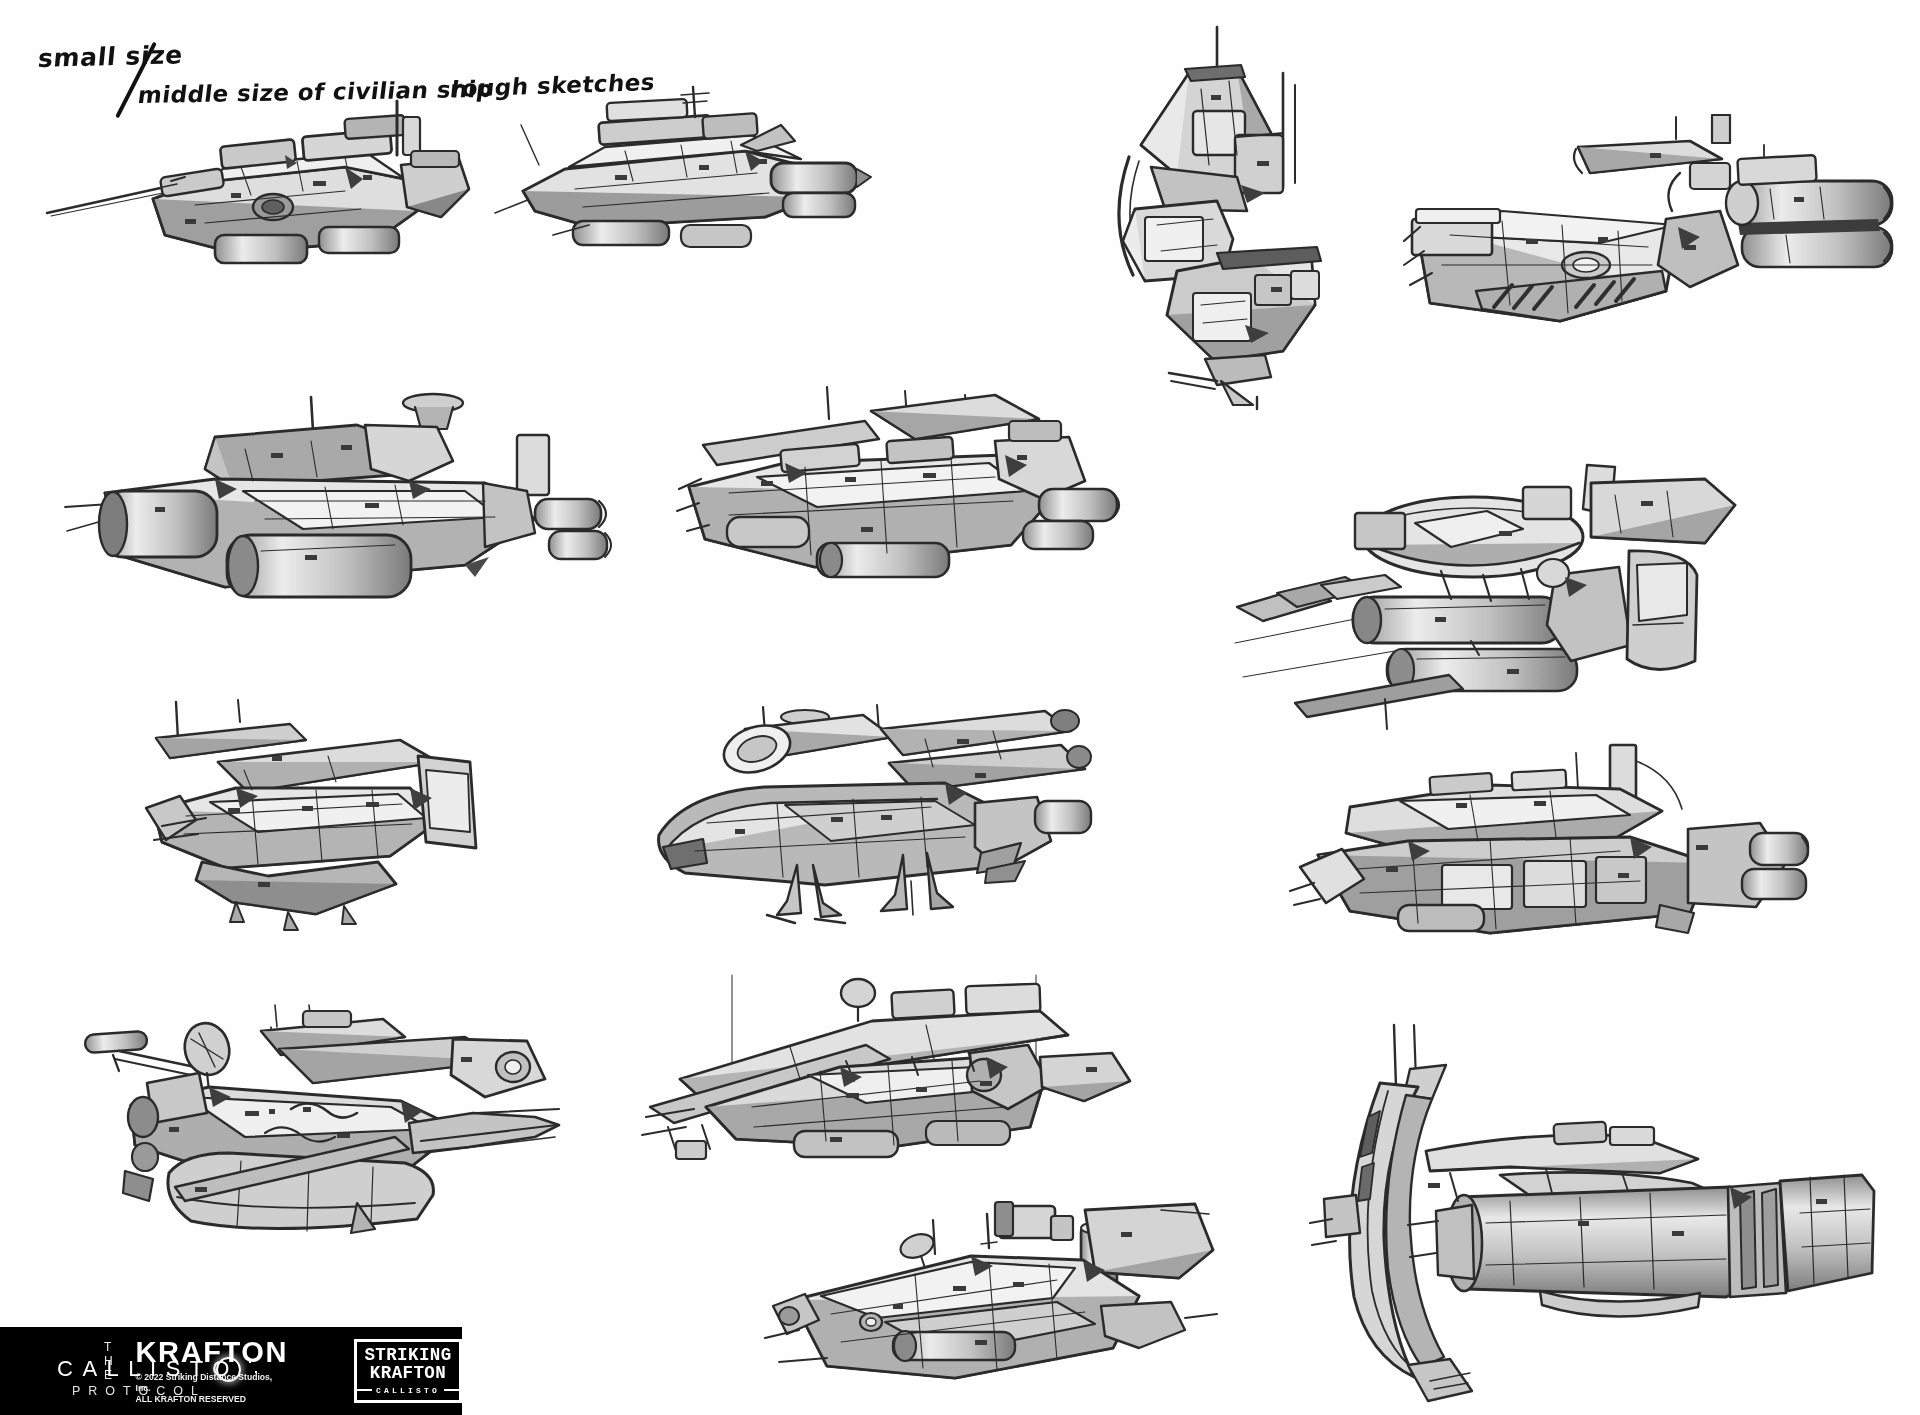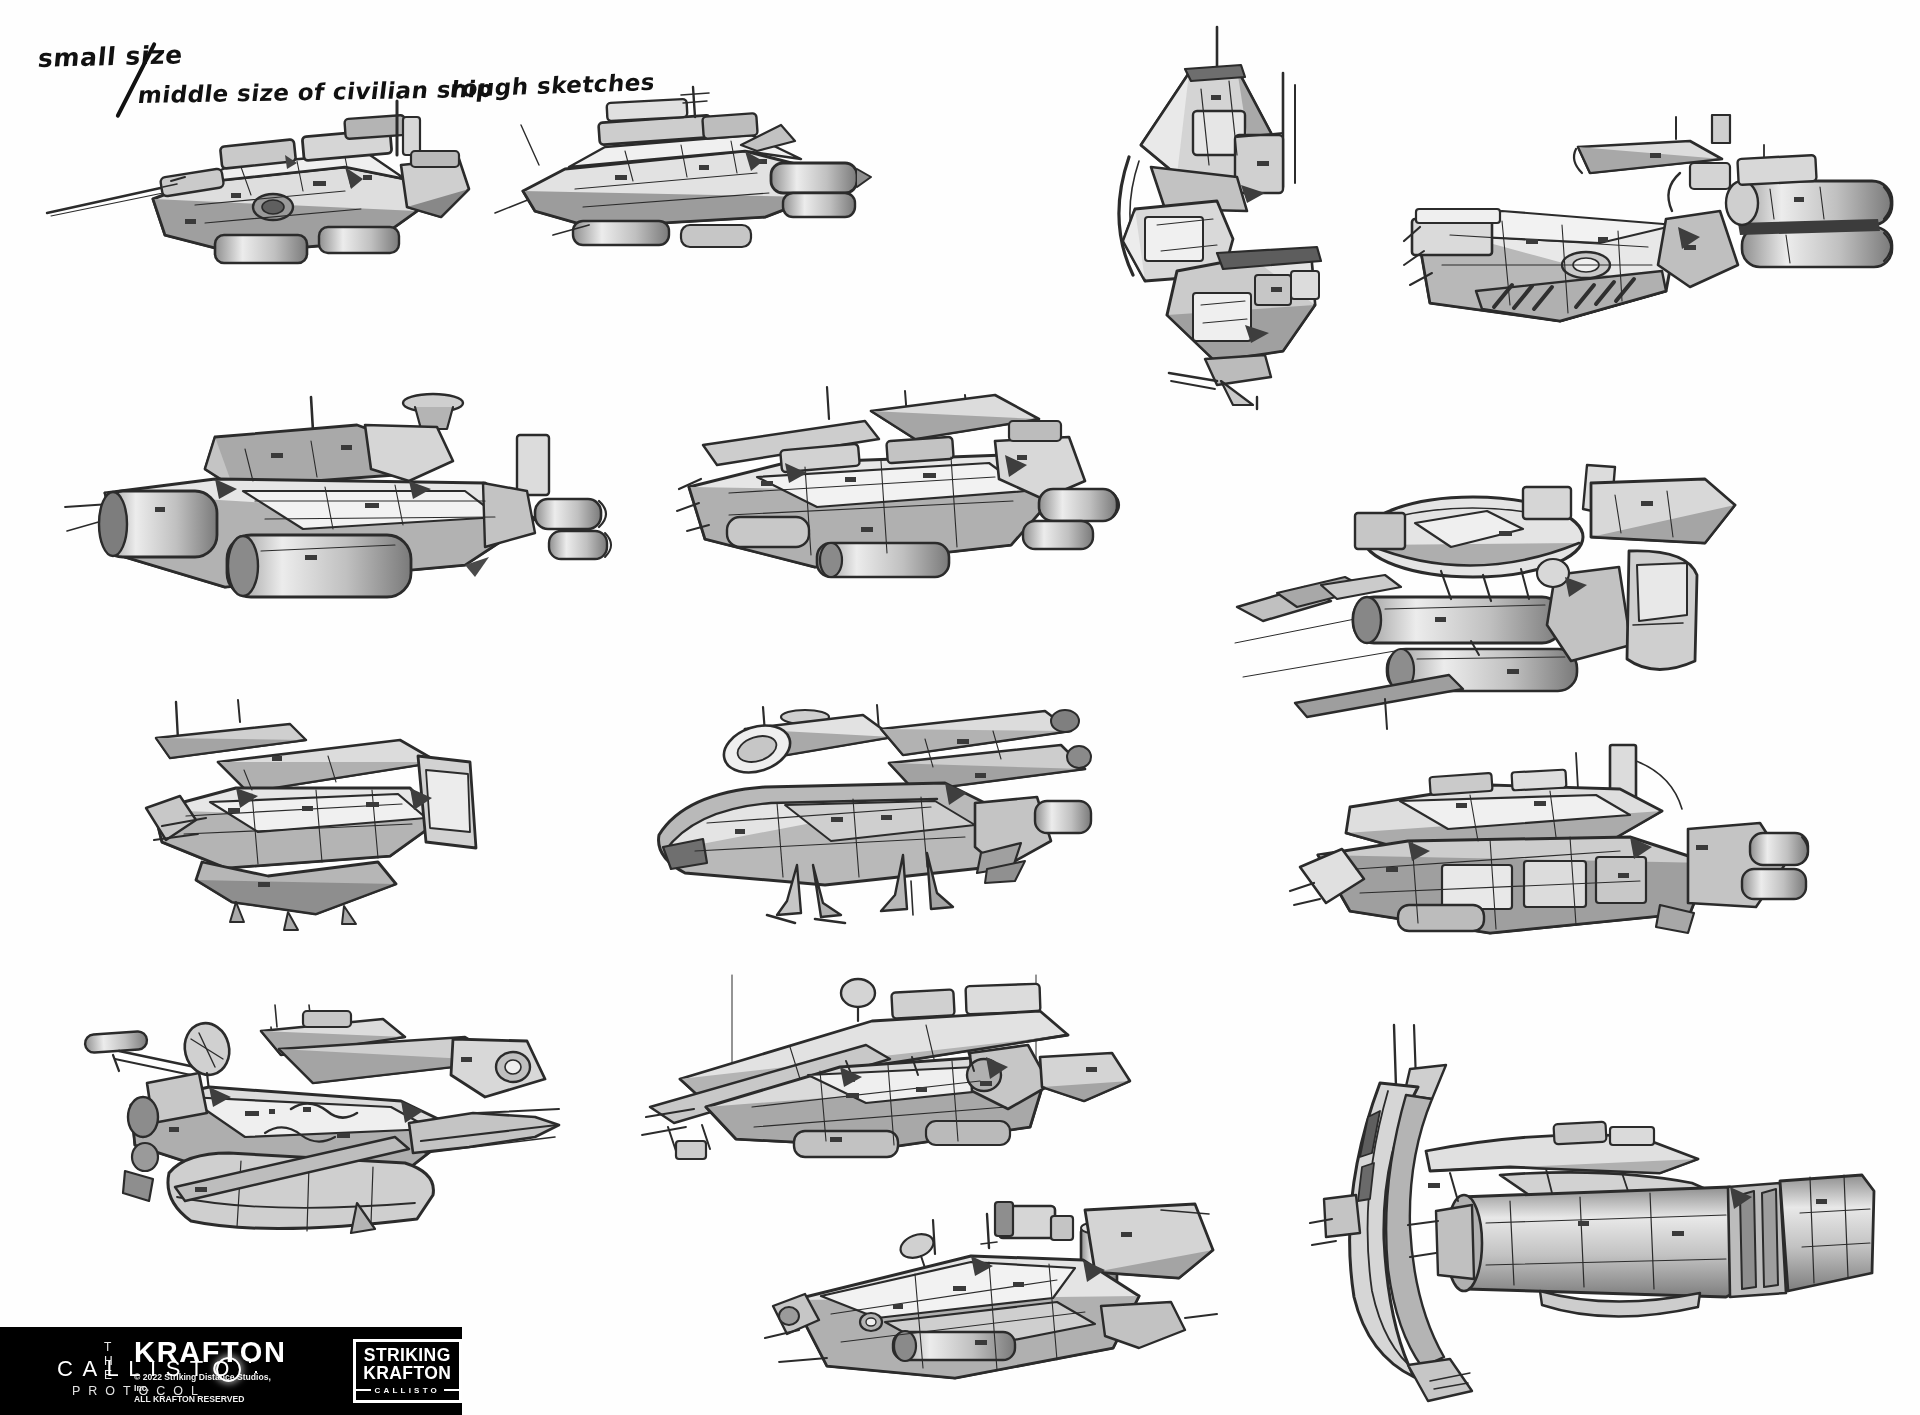--- a/index.html
+++ b/index.html
@@ -43,21 +43,21 @@
              radial-gradient(1px 1px at 8px 18px,#ccc 60%,transparent 61%),
              radial-gradient(1.2px 1.2px at 24px 22px,#fff 60%,transparent 61%),
              radial-gradient(1px 1px at 15px 27px,#bbb 60%,transparent 61%),
              radial-gradient(1px 1px at 28px 8px,#eee 60%,transparent 61%),
              radial-gradient(1px 1px at 3px 28px,#ddd 60%,transparent 61%);}
   #krafton{margin-left:34px;color:#fff;}
   .kr-name{font-size:29px;font-weight:900;letter-spacing:1.6px;line-height:1;}
   .kr-copy{font-size:8.6px;line-height:1.28;margin-top:5px;color:#f0f0f0;font-weight:700;}
   #sds{margin-left:26px;width:124px;height:58px;border:3.4px solid #fff;
        display:flex;flex-direction:column;align-items:center;justify-content:center;
-       color:#fff;}
+       color:#fff;font-family:Liberation Mono, monospace;}
   .sds-l1{font-size:17.5px;font-weight:900;letter-spacing:.4px;line-height:1.02;}
   .sds-l2{font-size:17.5px;font-weight:900;letter-spacing:.4px;line-height:1.02;}
   .sds-l3{font-size:8px;font-weight:900;letter-spacing:3.2px;margin-top:3px;
           display:flex;align-items:center;gap:4px;}
   .sds-bar{display:inline-block;width:15px;height:2.2px;background:#fff;}
 
   
   .ship{position:absolute;}
   .ship svg{display:block;overflow:visible;}
 </style>

